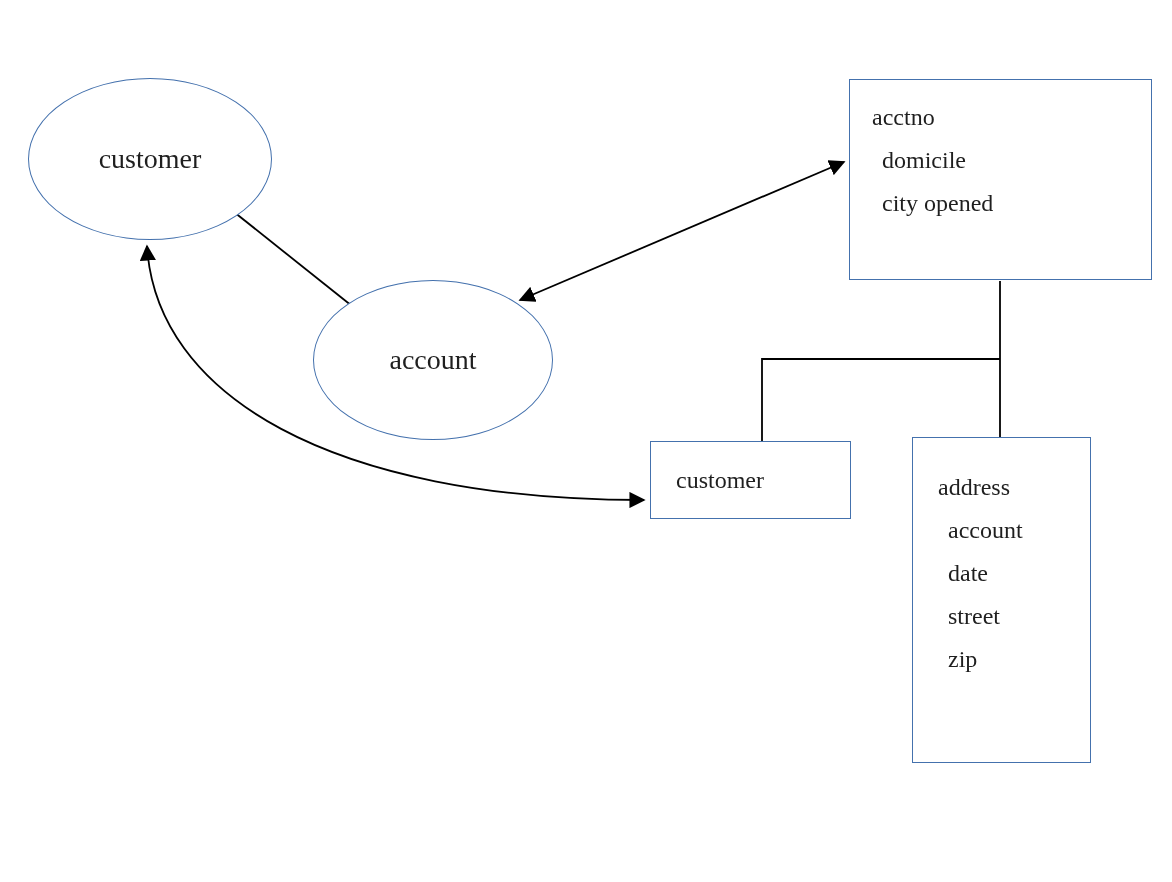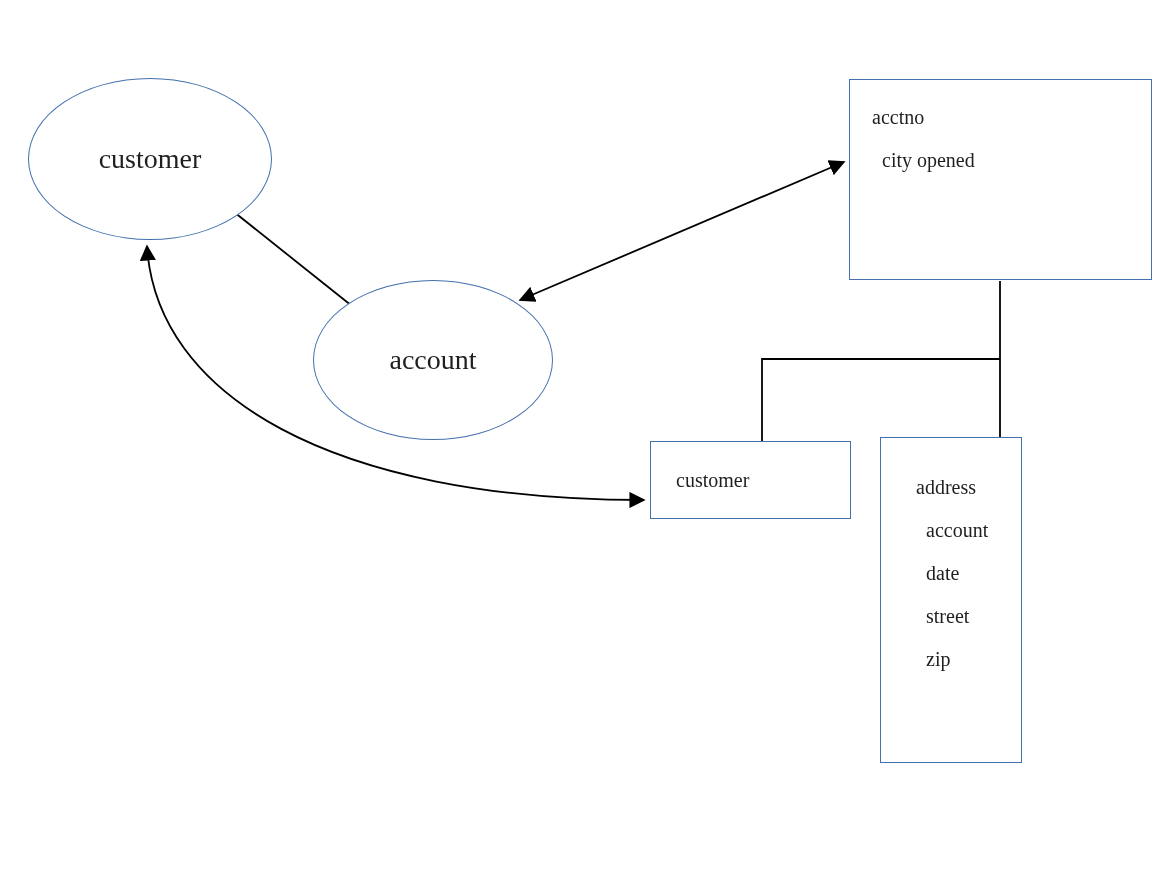--- a/index.html
+++ b/index.html
@@ -40,30 +40,30 @@
     font-size: 28px;
     background: var(--background, #fff);
   }
   #customer-ellipse { left: 28px;  top: 78px;  width: 244px; height: 162px; }
   #account-ellipse  { left: 313px; top: 280px; width: 240px; height: 160px; text-align: center; }
 
   .attr-box {
     position: absolute;
     border: 1.6px solid var(--shape-border, #4471ad);
     background: var(--background, #fff);
-    font-size: 20px;
+    font-size: 24px;
     line-height: 43px;
     font-family: Liberation Serif, serif;
   }
   #account-attr-box { left: 849px; top: 79px;  width: 303px; height: 201px; padding: 16px 10px 0 22px; }
   #customer-attr-box {
     left: 650px; top: 441px; width: 201px; height: 78px;
     display: flex; align-items: center; padding-left: 25px;
   }
-  #address-attr-box { left: 880px; top: 437px; width: 142px; height: 326px; padding: 28px 8px 0 35px; }
+  #address-attr-box { left: 912px; top: 437px; width: 179px; height: 326px; padding: 28px 8px 0 25px; }
 
   .attr-line { white-space: nowrap; }
   .attr-line:not(:first-child) { padding-left: 10px; }
 </style>
 </head>
 <body>
 
 <div class="canvas">
 
   <svg class="connectors" viewBox="0 0 1172 882" aria-hidden="true">
@@ -87,20 +87,21 @@
   <div class="entity-ellipse" id="customer-ellipse">
     <span>customer</span>
   </div>
 
   <div class="entity-ellipse" id="account-ellipse">
     <span>account</span>
   </div>
 
   <div class="attr-box" id="account-attr-box">
     <div class="attr-line">acctno</div>
+    <div class="attr-line">domicile</div>
     <div class="attr-line">city opened</div>
   </div>
 
   <div class="attr-box" id="customer-attr-box">
     <span>customer</span>
   </div>
 
   <div class="attr-box" id="address-attr-box">
     <div class="attr-line">address</div>
     <div class="attr-line">account</div>

